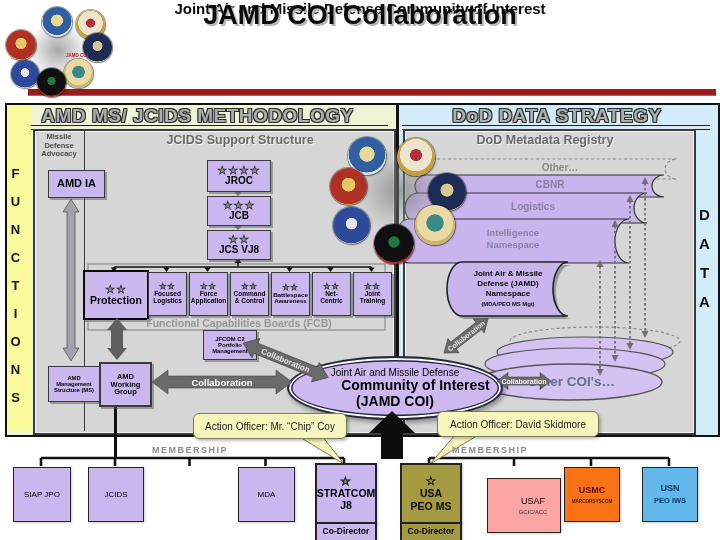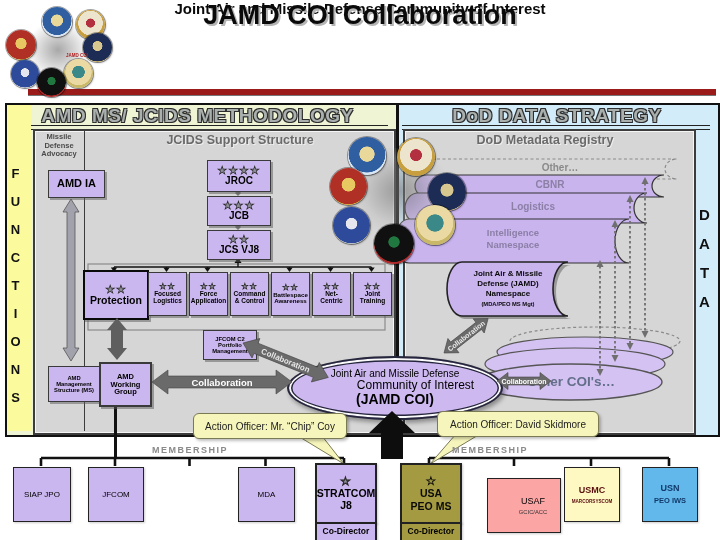--- a/index.html
+++ b/index.html
@@ -179,20 +179,21 @@
   <div class="abs pbox" style="left:312px;top:272px;width:37px;height:42px;">
     <div class="stars" style="font-size:8px;">★★</div>
     <div class="pre" style="font-size:6.5px;font-weight:bold;">Net-
 Centric</div>
   </div>
   <div class="abs pbox" style="left:353px;top:272px;width:37px;height:42px;">
     <div class="stars" style="font-size:8px;">★★</div>
     <div class="pre" style="font-size:6.5px;font-weight:bold;">Joint
 Training</div>
   </div>
+  <div class="abs" style="left:95px;top:317px;width:288px;text-align:center;font-size:10.5px;font-weight:bold;color:#969696;">Functional Capabilities Boards (FCB)</div>
 
   <div class="abs pbox pre" style="left:203px;top:330px;width:52px;height:28px;font-size:5.8px;font-weight:bold;">JFCOM C2
 Portfolio
 Management</div>
 
   <div class="abs pbox pre" style="left:48px;top:366px;width:50px;height:34px;font-size:5.8px;font-weight:bold;">AMD
 Management
 Structure (MS)</div>
   <div class="abs pbox pre" style="left:99px;top:362px;width:49px;height:41px;font-size:7.5px;font-weight:bold;border-width:2px;">AMD
 Working
@@ -203,21 +204,21 @@
   <div class="seal s-jcs" style="left:397px;top:138px;width:38px;height:38px;"></div>
   <div class="seal s-usmc" style="left:330px;top:168px;width:37px;height:37px;"></div>
   <div class="seal s-navy" style="left:428px;top:173px;width:38px;height:38px;"></div>
   <div class="seal s-usaf" style="left:333px;top:207px;width:37px;height:37px;"></div>
   <div class="seal s-army" style="left:415px;top:205px;width:40px;height:40px;"></div>
   <div class="seal s-mda" style="left:374px;top:224px;width:40px;height:40px;"></div>
 
   <div class="abs ctr" style="left:287px;top:356px;width:212px;height:60px;border-radius:50%;background:#cdb9f0;
               border:2px solid #26263d;box-shadow:inset 0 0 0 2px #fafafa, inset 0 0 0 3.5px #26263d, 2px 3px 4px rgba(0,0,0,.35);line-height:1.1;">
     <div style="font-size:10px;font-weight:normal;">Joint Air and Missile Defense</div>
-    <div style="font-size:12px;font-weight:normal;padding-left:41px;">Community of Interest</div>
+    <div style="font-size:14px;font-weight:bold;padding-left:41px;">Community of Interest</div>
     <div style="font-size:14px;font-weight:bold;">(JAMD COI)</div>
   </div>
 
   <div class="abs grayTitle" style="left:430px;top:133px;width:230px;text-align:center;">DoD Metadata Registry</div>
 
   <div class="abs scrollLabel" style="left:500px;top:162px;width:120px;font-size:10px;color:#8a8a8a;">Other…</div>
   <div class="abs scrollLabel" style="left:490px;top:179px;width:120px;font-size:10px;">CBNR</div>
   <div class="abs scrollLabel" style="left:468px;top:201px;width:130px;font-size:10px;">Logistics</div>
   <div class="abs scrollLabel pre" style="left:448px;top:227px;width:130px;font-size:9.5px;line-height:1.3;">Intelligence
 Namespace</div>
@@ -264,21 +265,21 @@
   <div class="abs callout" style="left:193px;top:413px;width:152px;height:24px;">Action Officer: Mr. “Chip”  Coy</div>
   <div class="abs callout" style="left:437px;top:411px;width:160px;height:24px;">Action Officer: David Skidmore</div>
 
   <div class="abs" style="left:110px;top:445px;width:160px;text-align:center;font-size:9px;font-weight:bold;color:#8a8a8a;letter-spacing:1.5px;">MEMBERSHIP</div>
   <div class="abs" style="left:410px;top:445px;width:160px;text-align:center;font-size:9px;font-weight:bold;color:#8a8a8a;letter-spacing:1.5px;">MEMBERSHIP</div>
 
   <div class="abs member" style="left:13px;top:467px;width:56px;height:53px;background:#cbb7ef;font-size:8px;">
     <div class="pre">SIAP JPO</div>
   </div>
   <div class="abs member" style="left:88px;top:467px;width:54px;height:53px;background:#cbb7ef;font-size:8px;">
-    <div class="pre">JFCOM</div>
+    <div class="pre">JCIDS</div>
   </div>
   <div class="abs member" style="left:238px;top:467px;width:55px;height:53px;background:#cbb7ef;font-size:8px;">
     <div class="pre">MDA</div>
   </div>
 
   <div class="abs member" style="left:315px;top:463px;width:58px;height:57px;background:#cbb7ef;border-width:2.5px;font-size:10.5px;font-weight:bold;">
     <div class="stars" style="font-size:11px;">★</div>
     <div class="pre">STRATCOM
 J8</div>
   </div>
@@ -288,21 +289,21 @@
     <div style="font-size:12px;line-height:1;">☆</div>
     <div class="pre">USA
 PEO MS</div>
   </div>
   <div class="abs member" style="left:400px;top:522px;width:58px;height:16px;background:#a49a42;border-width:2px;font-size:8.5px;font-weight:bold;">Co-Director</div>
 
   <div class="abs member" style="left:487px;top:478px;width:54px;height:53px;background:#fca5a5;font-size:9px;padding-left:18px;">
     <div>USAF</div>
     <div style="font-size:5.8px;margin-top:3px;color:#333;">GCIC/ACC</div>
   </div>
-  <div class="abs member" style="left:564px;top:467px;width:54px;height:53px;background:#fef9c3;font-size:9px;color:#5a0f0f;font-weight:bold;">
+  <div class="abs member" style="left:564px;top:467px;width:54px;height:53px;background:#f97316;font-size:9px;color:#5a0f0f;font-weight:bold;">
     <div>USMC</div>
     <div style="font-size:4.6px;margin-top:4px;">MARCORSYSCOM</div>
   </div>
   <div class="abs member" style="left:642px;top:467px;width:54px;height:53px;background:#62b8ea;font-size:9px;color:#123a6a;font-weight:bold;">
     <div>USN</div>
     <div style="font-size:7.5px;margin-top:4px;">PEO IWS</div>
   </div>
 
 </div>
 

